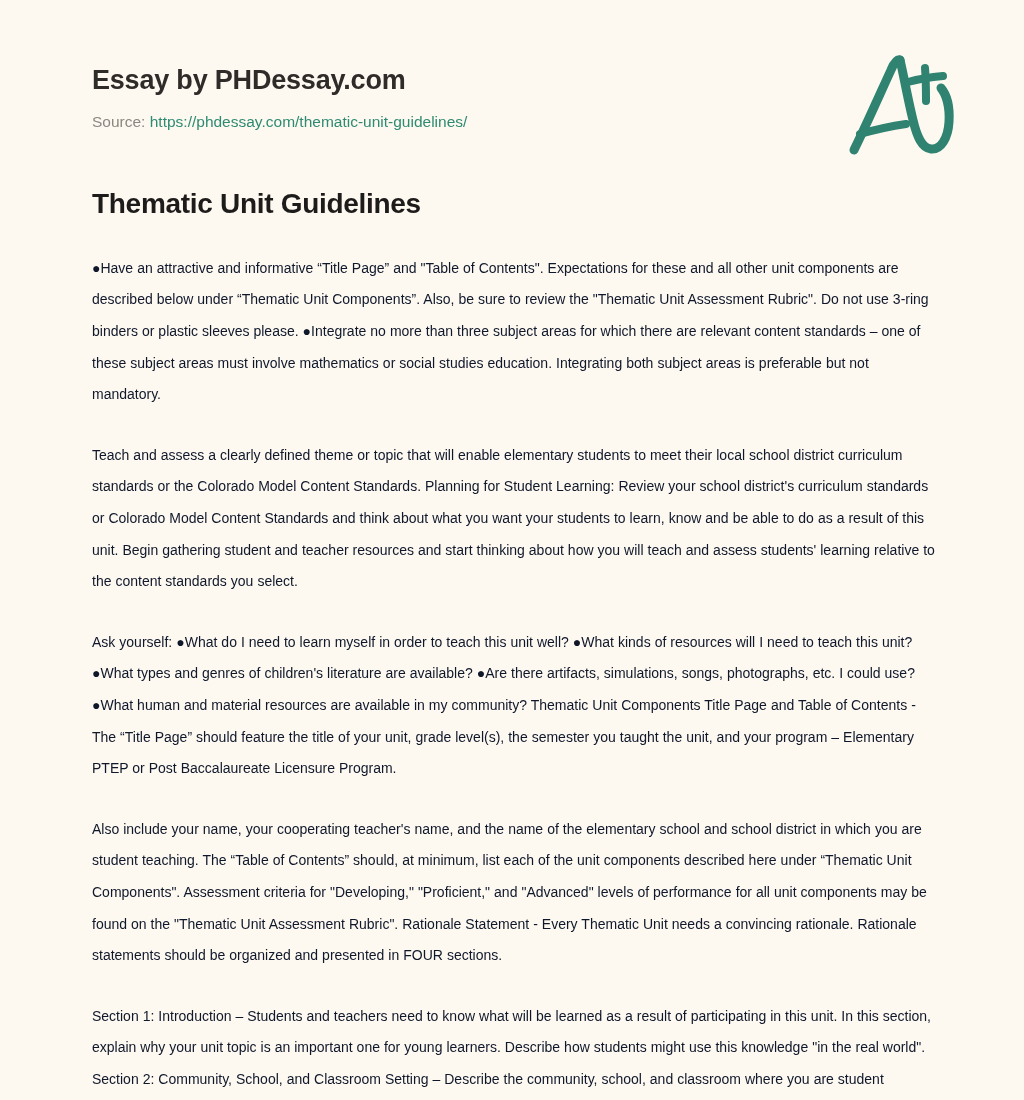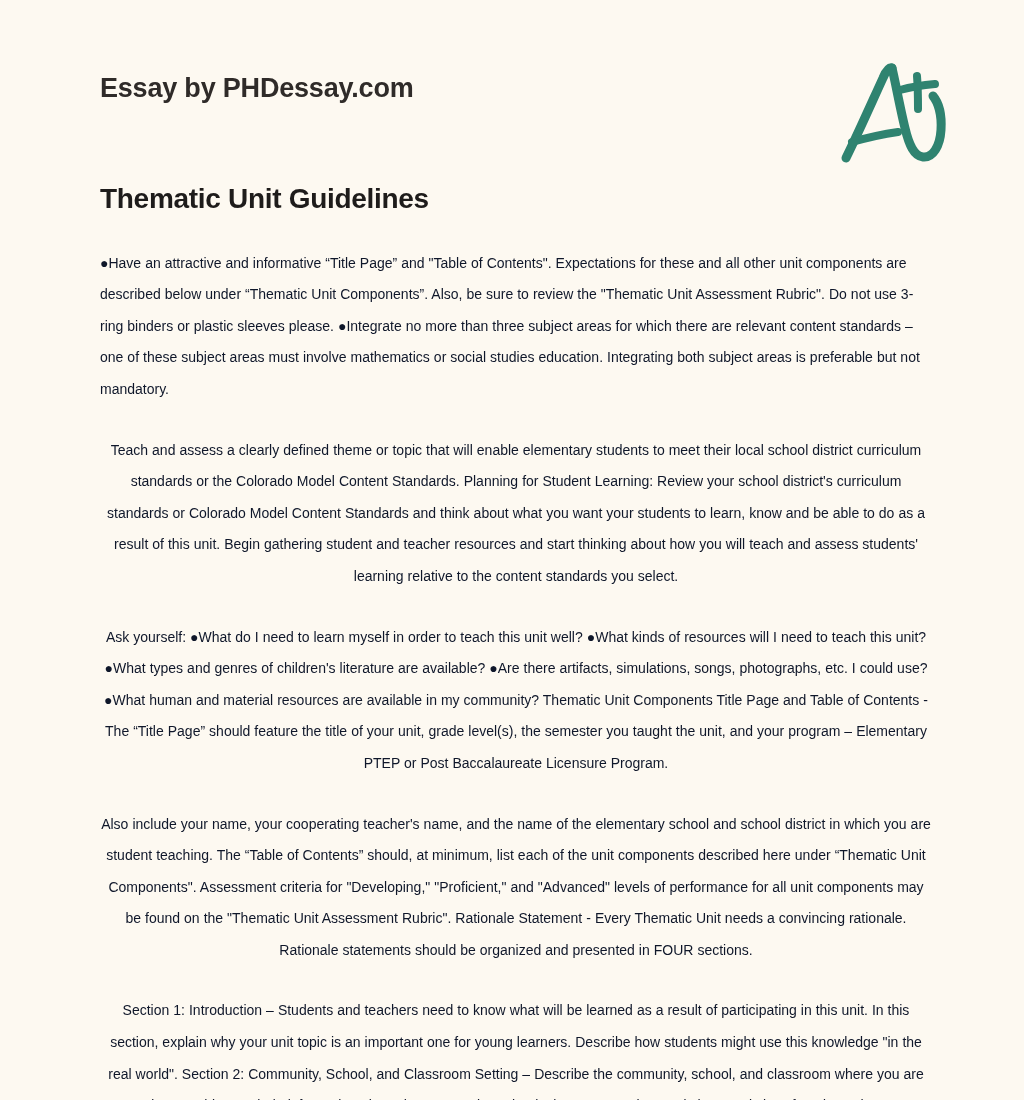--- a/index.html
+++ b/index.html
@@ -13,21 +13,21 @@
     font-family: "Liberation Sans", sans-serif;
     color: #3a3533;
     overflow: hidden;
   }
 
   .page {
     position: relative;
     width: 1024px;
     height: 988px;
     box-sizing: border-box;
-    padding: 8px;
+    padding: 0;
   }
 
   
   .header {
     position: relative;
     padding: 66px 84px 0 92px;
     min-height: 118px;
     box-sizing: border-box;
   }
 
@@ -89,35 +89,38 @@
     padding: 0;
     font-size: 14px;
     line-height: 31.6px;
     color: #0f172a;
     text-align: left;
     word-spacing: 0.1px;
   }
 
   .article p + p {
     margin-top: 29px;
-    text-align: center;
   }
 
   .article p:first-of-type {
     margin-top: 32px;
   }
 </style>
 </head>
 <body>
 
 <div class="page">
 
   <div class="header">
     <div class="brand-line">Essay by PHDessay.com</div>
 
+    <div class="source-line">
+      <span>Source:</span>
+      <a class="source-link" href="#">https://phdessay.com/thematic-unit-guidelines/</a>
+    </div>
 
     <div class="logo">
       <svg viewBox="0 0 130 125" xmlns="http://www.w3.org/2000/svg">
         <g fill="none" stroke="#2f8370" stroke-linecap="round" stroke-linejoin="round">
 
           <path d="M20 112 C 30 92, 46 56, 57 32 C 60 25, 63 21, 66 22" stroke-width="9"></path>
 
           <path d="M66 22 C 69 34, 74 62, 79 82 C 83 99, 88 110, 97 111 C 107 112, 114 100, 115 84 C 116 68, 112 56, 107 50" stroke-width="9"></path>
 
           <path d="M26 96 C 40 92, 58 88, 72 86" stroke-width="8"></path>

